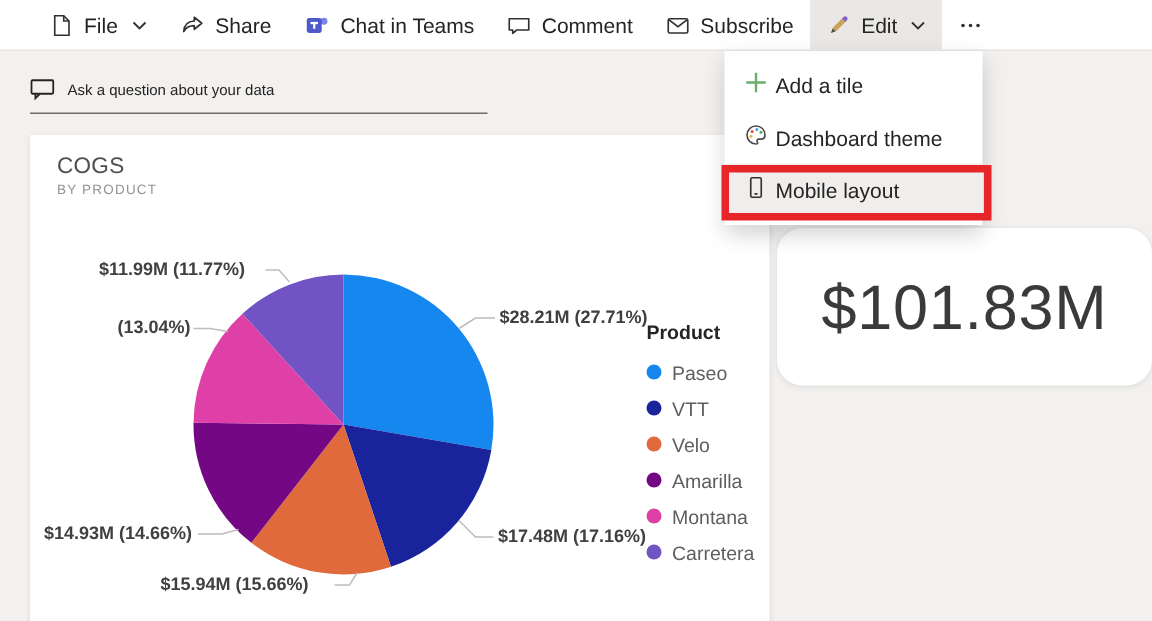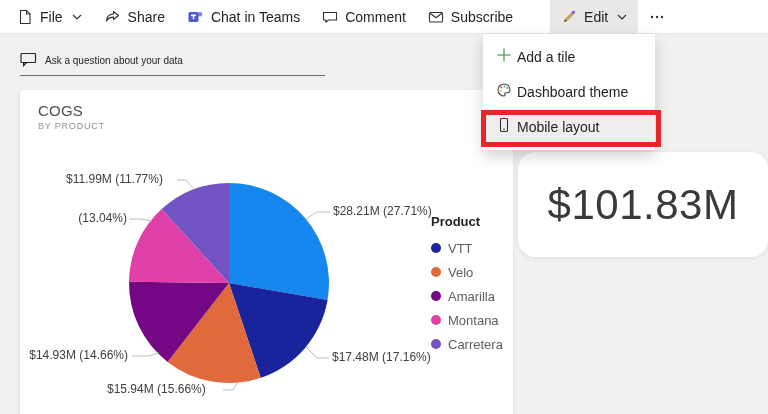--- a/index.html
+++ b/index.html
@@ -7,28 +7,28 @@
   body {
     position:relative;
     background:#F2F1F0;
     font-family:"Liberation Sans", sans-serif;
     color:#252423;
   }
   
   .toolbar {
     position:absolute; top:0; left:0; width:768px; height:34px;
     background:#FFFFFF; border-bottom:1px solid #E7E5E3;
-    display:flex; align-items:stretch; padding-left:6px;
+    display:flex; align-items:stretch; padding-left:22px;
   }
   .tb-item {
     display:flex; align-items:center; gap:7px;
     padding:0 11px; font-size:14px; color:#252423; cursor:pointer;
     background:transparent; border:none; white-space:nowrap;
   }
-  .tb-item.active { background:#E9E8E7;margin-left:26px; }
+  .tb-item.active { background:#E9E8E7; }
   .tb-item svg { display:block; }
   .chev { margin-left:2px; }
   
   .qa {
     position:absolute; left:20px; top:46px; width:305px; height:30px;
     display:flex; align-items:center; gap:8px;
     border-bottom:1px solid #6E6C6A; font-size:10px; color:#252423;
     cursor:text;
   }
   
@@ -40,21 +40,21 @@
   .tile-title {
     position:absolute; left:18px; top:12px;
     font-size:15px; color:#4F4F4F; letter-spacing:.2px;
   }
   .tile-subtitle {
     position:absolute; left:18px; top:31px;
     font-size:9px; color:#939393; letter-spacing:.8px;
   }
   #pie-svg { position:absolute; left:0; top:0; }
   .pie-label {
-    position:absolute; font-size:12px; color:#404040; white-space:nowrap;
+    position:absolute; font-size:12px; color:#404040; white-space:nowrap;font-weight:bold;
   }
   .legend { position:absolute; left:411px; top:110px; width:80px; }
   .legend-title { font-size:13px; font-weight:bold; color:#252423; height:22px;margin-top:14px; }
   .legend-item {
     display:flex; align-items:center; gap:7px; height:24px;
     font-size:13px; color:#605E5C; cursor:pointer;
   }
   .legend-dot { width:10px; height:10px; border-radius:50%; flex:none; }
   .card-tile {
     left:518px; top:152px; width:250px; height:105px;
@@ -198,20 +198,24 @@
       <div class="pie-label" style="left: 312px; top: 260px;">$17.48M (17.16%)</div>
       <div class="pie-label" style="left: 87px; top: 292px;">$15.94M (15.66%)</div>
       <div class="pie-label" style="right: 385px; top: 258px;">$14.93M (14.66%)</div>
       <div class="pie-label" style="right: 386px; top: 121px;">(13.04%)</div>
       <div class="pie-label" style="left: 46px; top: 82px;">$11.99M (11.77%)</div>
     </div>
   <div class="legend">
     <div class="legend-title">Product</div>
     <div id="legend-items">
         <div class="legend-item">
+          <span class="legend-dot" style="background: rgb(23, 135, 240);"></span>
+          <span>Paseo</span>
+        </div>
+        <div class="legend-item">
           <span class="legend-dot" style="background: rgb(25, 35, 156);"></span>
           <span>VTT</span>
         </div>
         <div class="legend-item">
           <span class="legend-dot" style="background: rgb(224, 106, 60);"></span>
           <span>Velo</span>
         </div>
         <div class="legend-item">
           <span class="legend-dot" style="background: rgb(115, 7, 132);"></span>
           <span>Amarilla</span>

